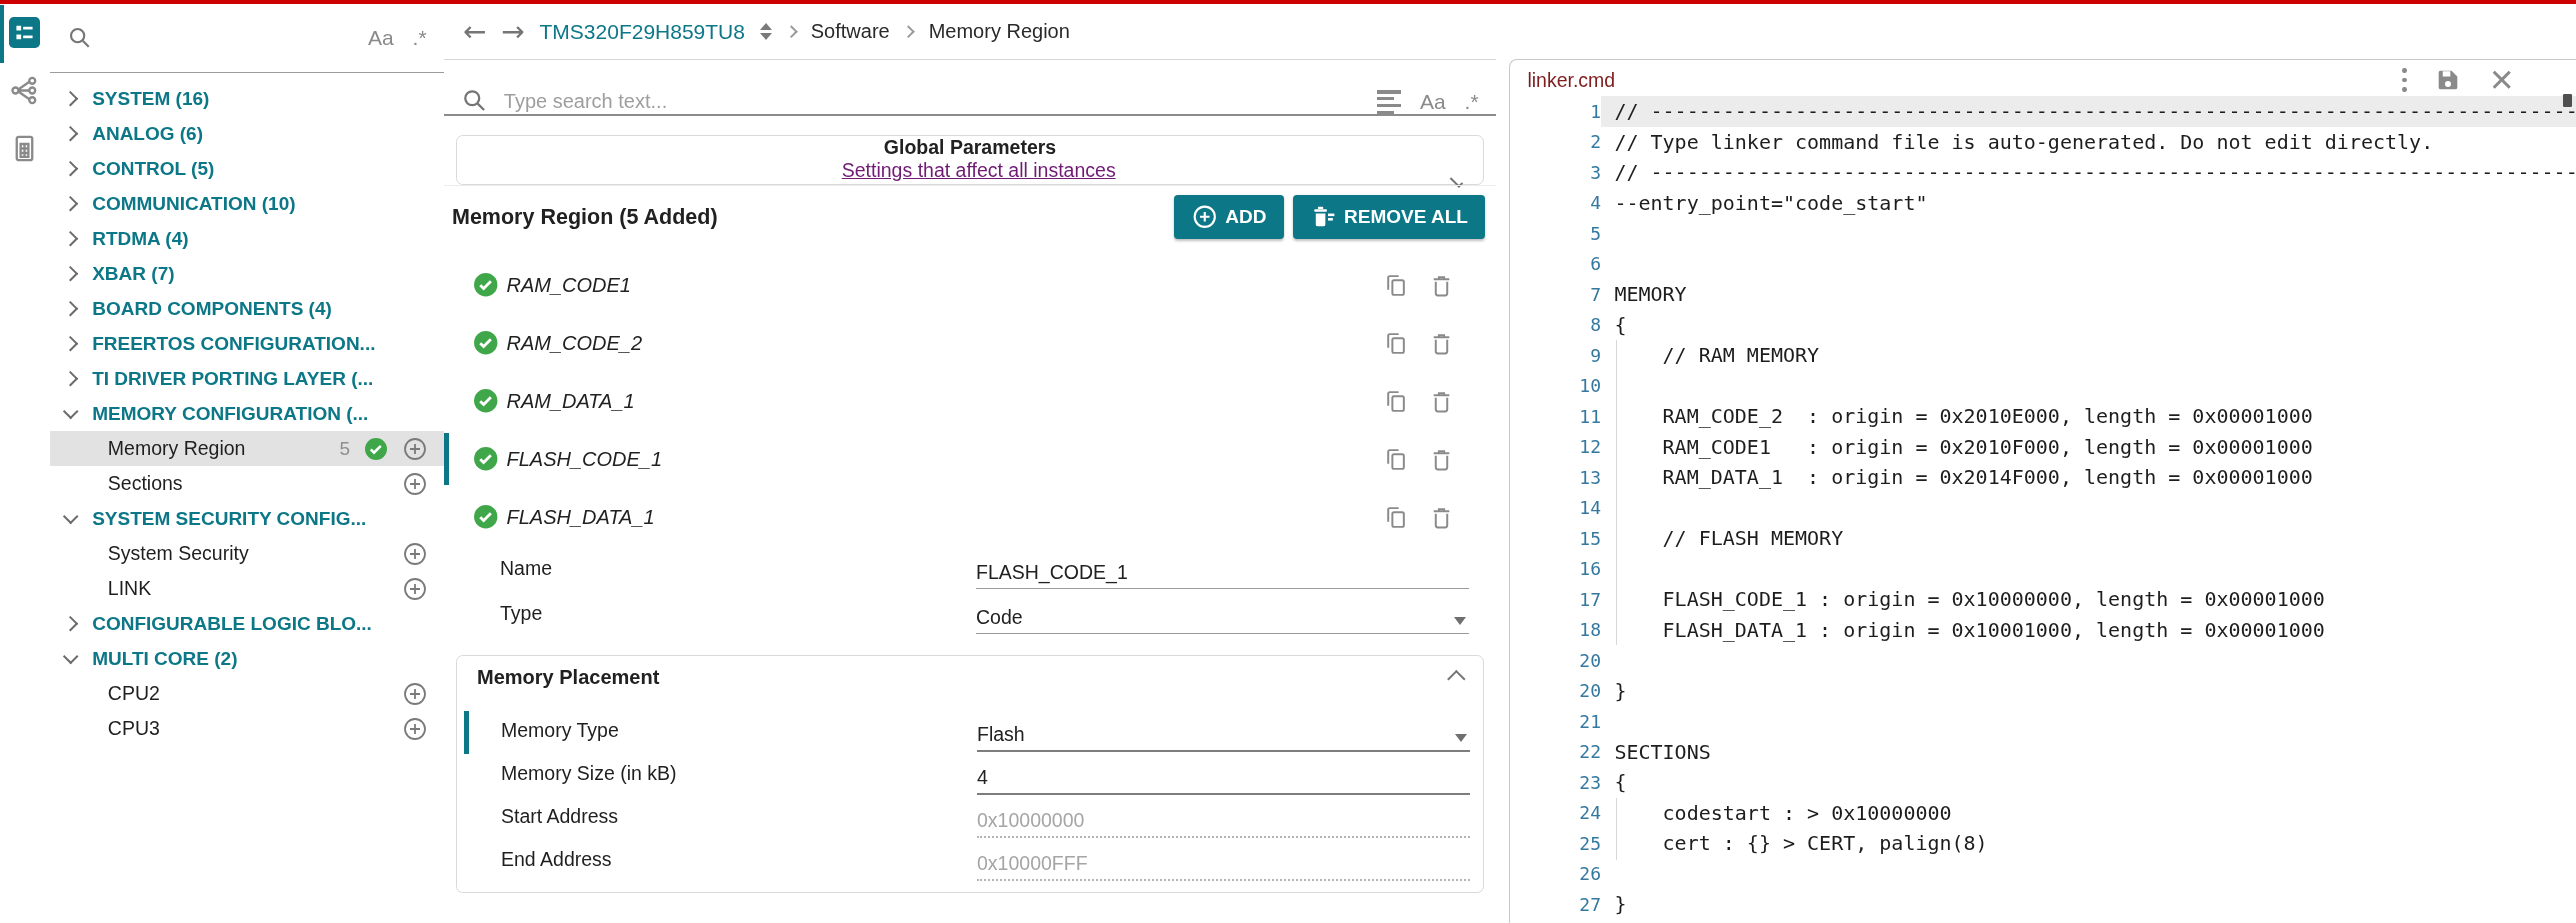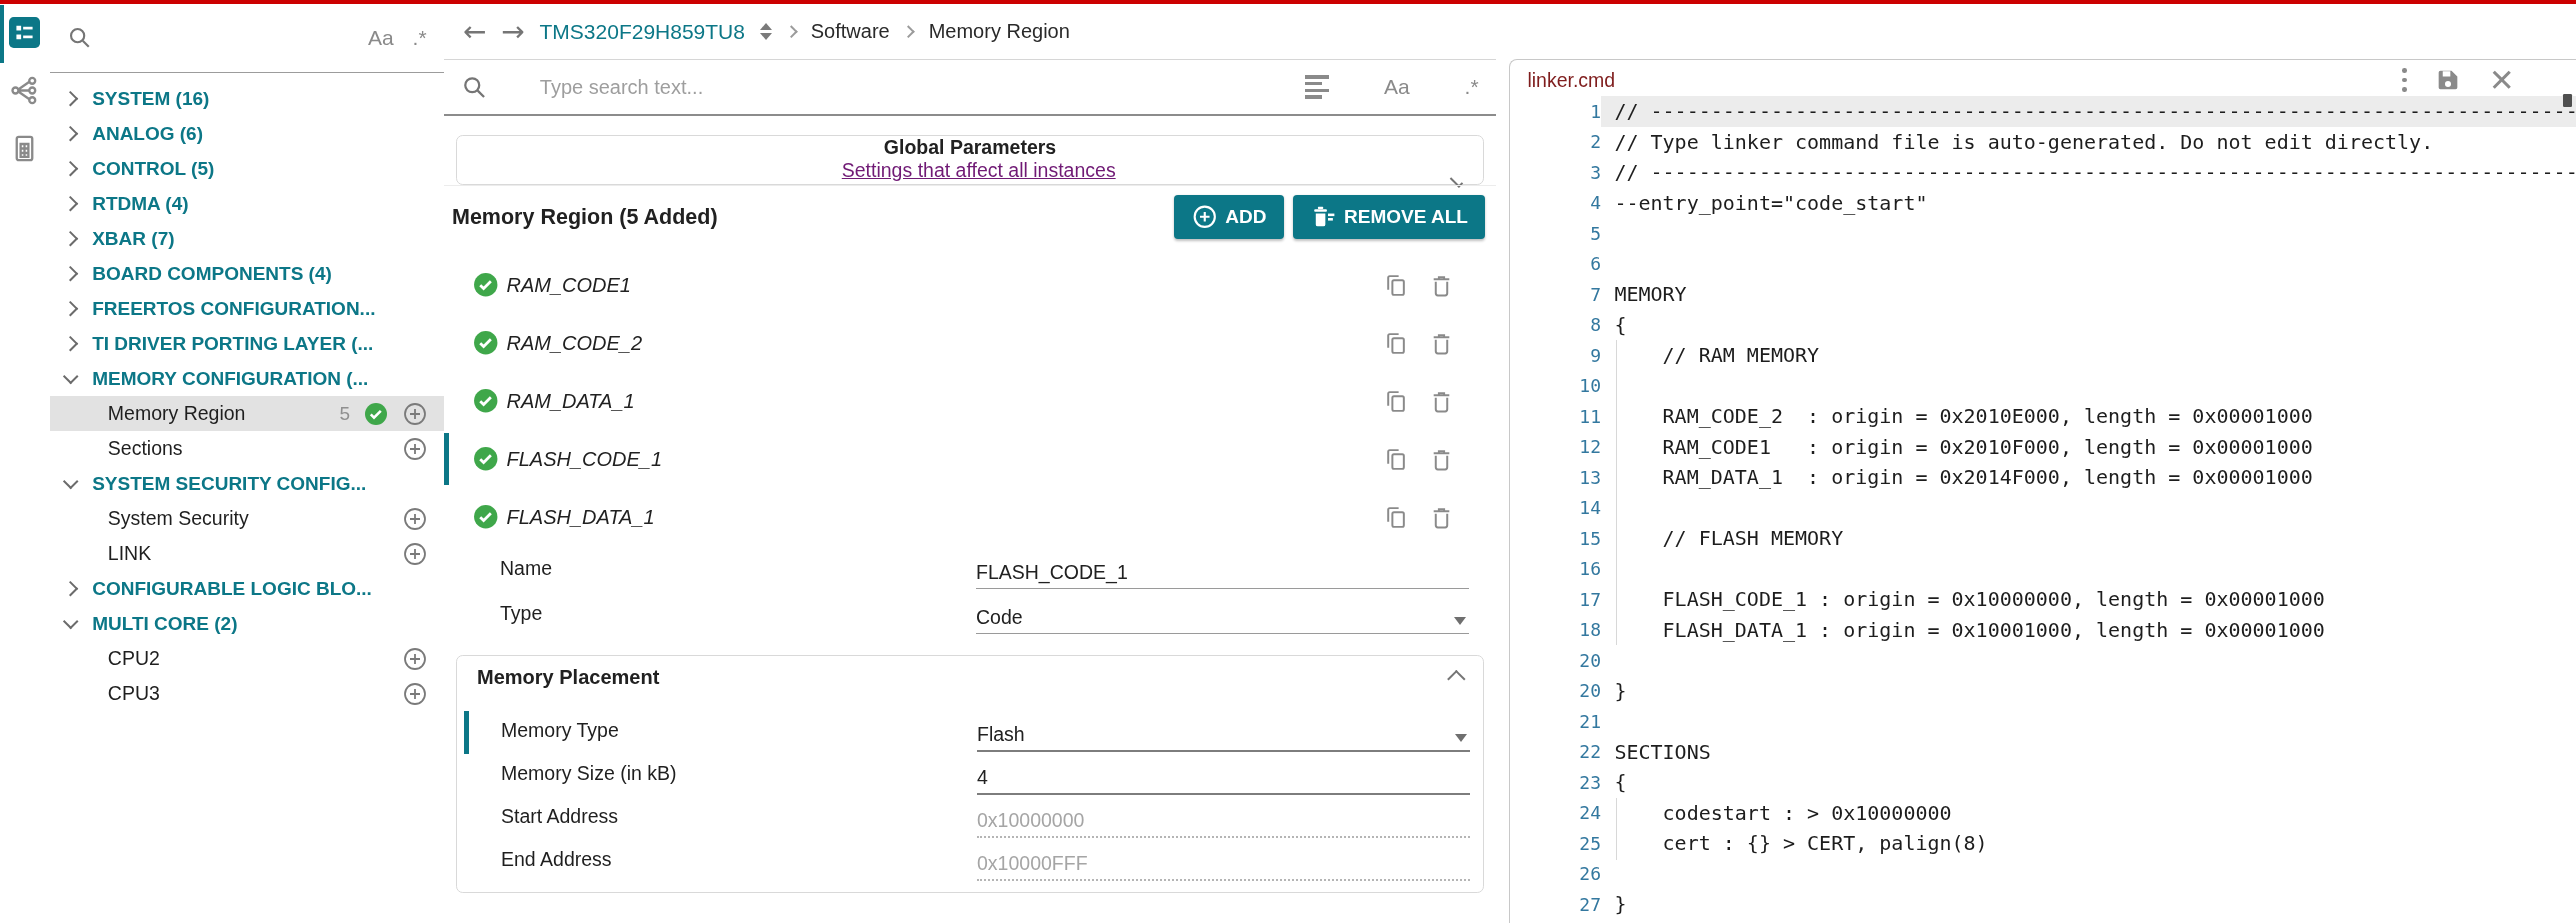--- a/index.html
+++ b/index.html
@@ -35,21 +35,21 @@
   .main{position:absolute;left:444px;top:4px;bottom:0;width:1052px;background:#fff;overflow:hidden;}
   .crumbs{height:55px;display:flex;align-items:center;gap:14.8px;padding-left:19px;border-bottom:1.3px solid #d6d6d6;}
   .navarrow{font-family:"DejaVu Sans",sans-serif;font-size:28px;color:#757575;line-height:1;}
   .device{color:#0C7787;font-size:21px;}
   .crumbtxt{font-size:20px;color:#2a2a2a;}
   .bsep{width:7.4px;height:7.4px;border-right:2px solid #9b9b9b;border-bottom:2px solid #9b9b9b;transform:rotate(-45deg);}
   .sorticon{display:flex;flex-direction:column;gap:3.4px;align-items:center;}
   .tri-up{width:0;height:0;border-left:6px solid transparent;border-right:6px solid transparent;border-bottom:7.4px solid #7a7a7a;}
   .tri-dn{width:0;height:0;border-left:6px solid transparent;border-right:6px solid transparent;border-top:7.4px solid #7a7a7a;}
 
-  .mid-search{height:54px;display:flex;align-items:center;padding:0 17.4px;border-bottom:2px solid #8c8c8c;gap:36px;}
+  .mid-search{height:54px;display:flex;align-items:flex-end;padding:0 17.4px;border-bottom:2px solid #8c8c8c;}
   .mid-search input{flex:1;border:none;outline:none;font-size:20px;margin-left:13.4px;min-width:0;
                     font-family:"Liberation Sans",sans-serif;color:#444;background:transparent;}
   .mid-search input::placeholder, .side-search input::placeholder{color:#9e9e9e;}
   .barsicon{display:flex;flex-direction:column;gap:3.4px;align-items:flex-start;margin-left:19px;}
   .barsicon i{display:block;height:3.4px;background:#8a8a8a;}
 
   .gcard{margin:19px 12px 0;height:48px;border:1.3px solid #d9d9d9;border-radius:6.7px;
          display:flex;align-items:center;padding:0 20px;flex-direction:column;}
   .gtitle{font-weight:bold;font-size:19.5px;}
   .gsub{font-size:19.5px;margin-left:17.4px;color:#701a75;text-decoration:underline;}
@@ -160,20 +160,24 @@
       <div class="trow">
           <span class="chev r"></span>
           <span class="clabel">ANALOG (6)</span>
         </div>
       <div class="trow">
           <span class="chev r"></span>
           <span class="clabel">CONTROL (5)</span>
         </div>
       <div class="trow">
           <span class="chev r"></span>
+          <span class="clabel">COMMUNICATION (10)</span>
+        </div>
+      <div class="trow">
+          <span class="chev r"></span>
           <span class="clabel">RTDMA (4)</span>
         </div>
       <div class="trow">
           <span class="chev r"></span>
           <span class="clabel">XBAR (7)</span>
         </div>
       <div class="trow">
           <span class="chev r"></span>
           <span class="clabel">BOARD COMPONENTS (4)</span>
         </div>

